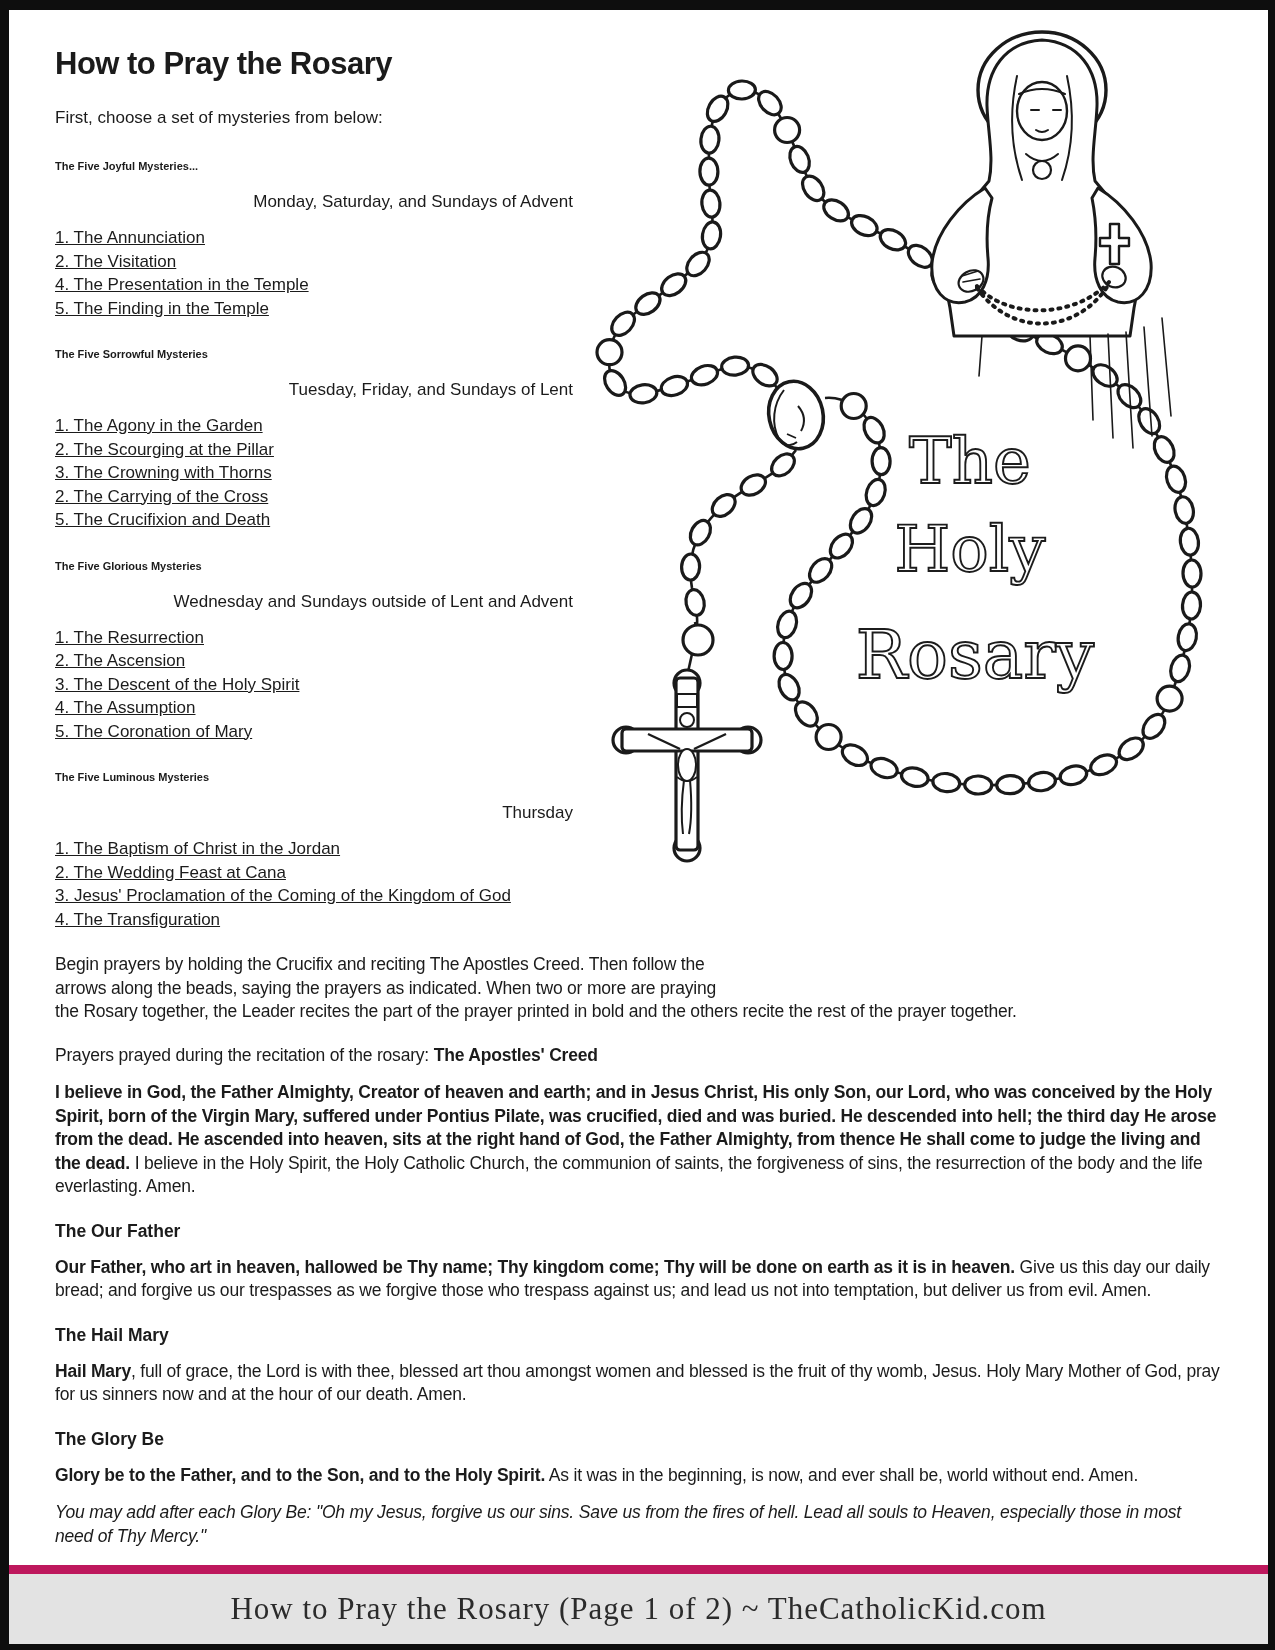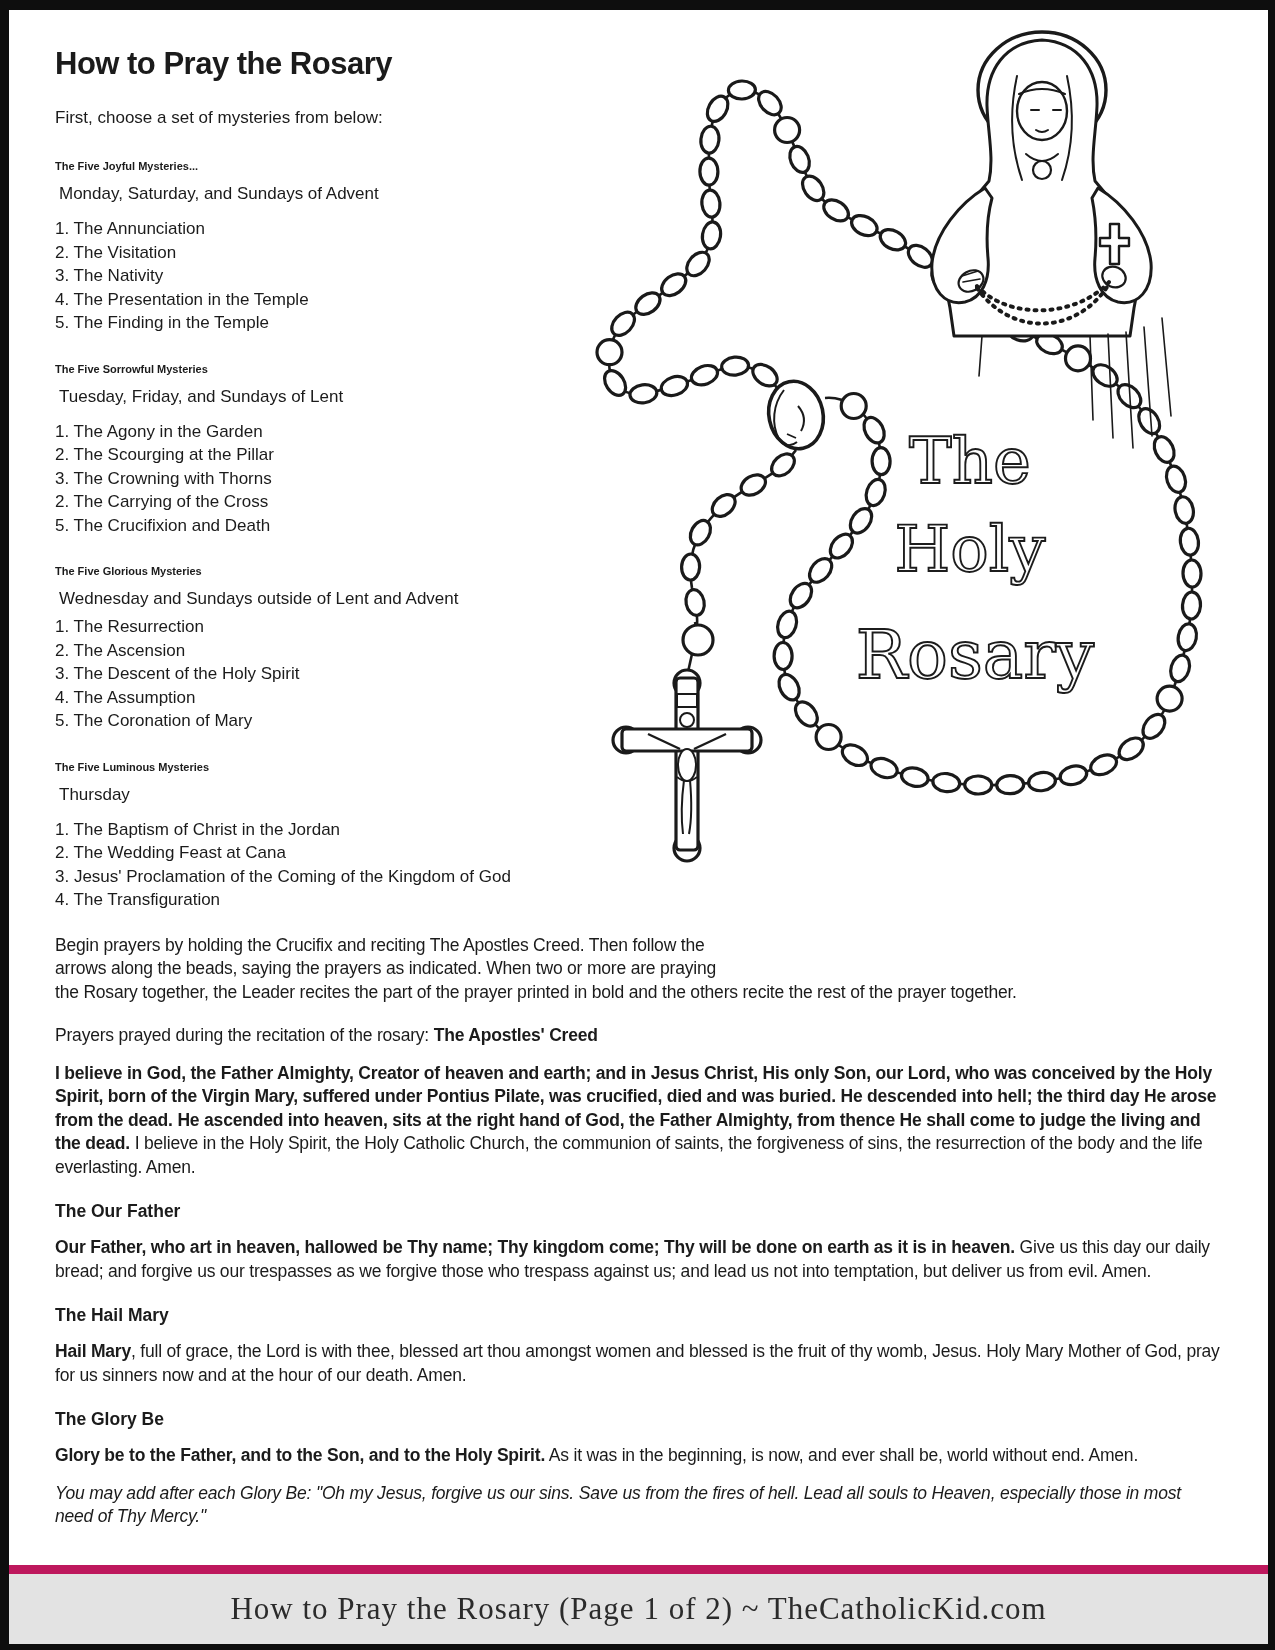--- a/index.html
+++ b/index.html
@@ -8,24 +8,24 @@
     background:#fff; overflow:hidden;
     border-top:10px solid #0e0e0e; border-left:9px solid #0e0e0e; border-right:7px solid #0e0e0e;
     font-family:"Liberation Sans","DejaVu Sans",sans-serif; color:#1b1b1b;
   }
   .content{position:absolute; left:46px; top:36px; width:1175px;}
   h1.title{font-size:31px; font-weight:bold; margin:0 0 26px 0; letter-spacing:-0.5px;}
   .intro{font-size:17px; margin:0 0 26px 0;}
   .mysteries{width:530px;}
   .mystery{margin:0 0 22px 0;}
   .mystery .mh{font-size:11px; font-weight:bold; line-height:24px; margin:0;}
-  .mystery .days{font-size:17px; line-height:24px; margin:4px;}
+  .mystery .days{font-size:17px; line-height:24px; margin:12px;text-align:right;}
   .mystery ul{list-style:none; margin:11px 0 0 0; padding:0;}
   .mystery.no-gap ul{margin-top:0;}
-  .mystery li{font-size:17px; line-height:23.5px;}
+  .mystery li{font-size:17px; line-height:23.5px;text-decoration:underline;}
   .prose{font-size:17.5px; line-height:23.5px; letter-spacing:-0.2px; margin:0 0 14px 0; width:1168px;}
   .prose b{font-weight:bold;}
   .instr{margin-top:12px; margin-bottom:20px;}
   .instr div{font-size:17.5px; line-height:23.5px; letter-spacing:-0.2px; white-space:nowrap;}
   .phead{font-size:17.5px; font-weight:bold; margin:22px 0 14px 0;}
   .pnote{font-style:italic; margin-top:2px;}
   .rosary-art{position:absolute; left:521px; top:8px; width:748px; height:862px;}
   .footer{position:absolute; left:0; right:0; bottom:0; height:70px;
     border-top:9px solid #be185d; border-bottom:6px solid #0e0e0e;
     background:#e3e3e3; display:flex; align-items:center; justify-content:center;}
@@ -221,21 +221,20 @@
     <h1 class="title">How to Pray the Rosary</h1>
     <p class="intro">First, choose a set of mysteries from below:</p>
 
     <div class="mysteries">
       <div class="mystery">
         <p class="mh">The Five Joyful Mysteries...</p>
         <p class="days">Monday, Saturday, and Sundays of Advent</p>
         <ul>
           <li>1. The Annunciation</li>
           <li>2. The Visitation</li>
-          <li>3. The Nativity</li>
           <li>4. The Presentation in the Temple</li>
           <li>5. The Finding in the Temple</li>
         </ul>
       </div>
 
       <div class="mystery">
         <p class="mh">The Five Sorrowful Mysteries</p>
         <p class="days">Tuesday, Friday, and Sundays of Lent</p>
         <ul>
           <li>1. The Agony in the Garden</li>

